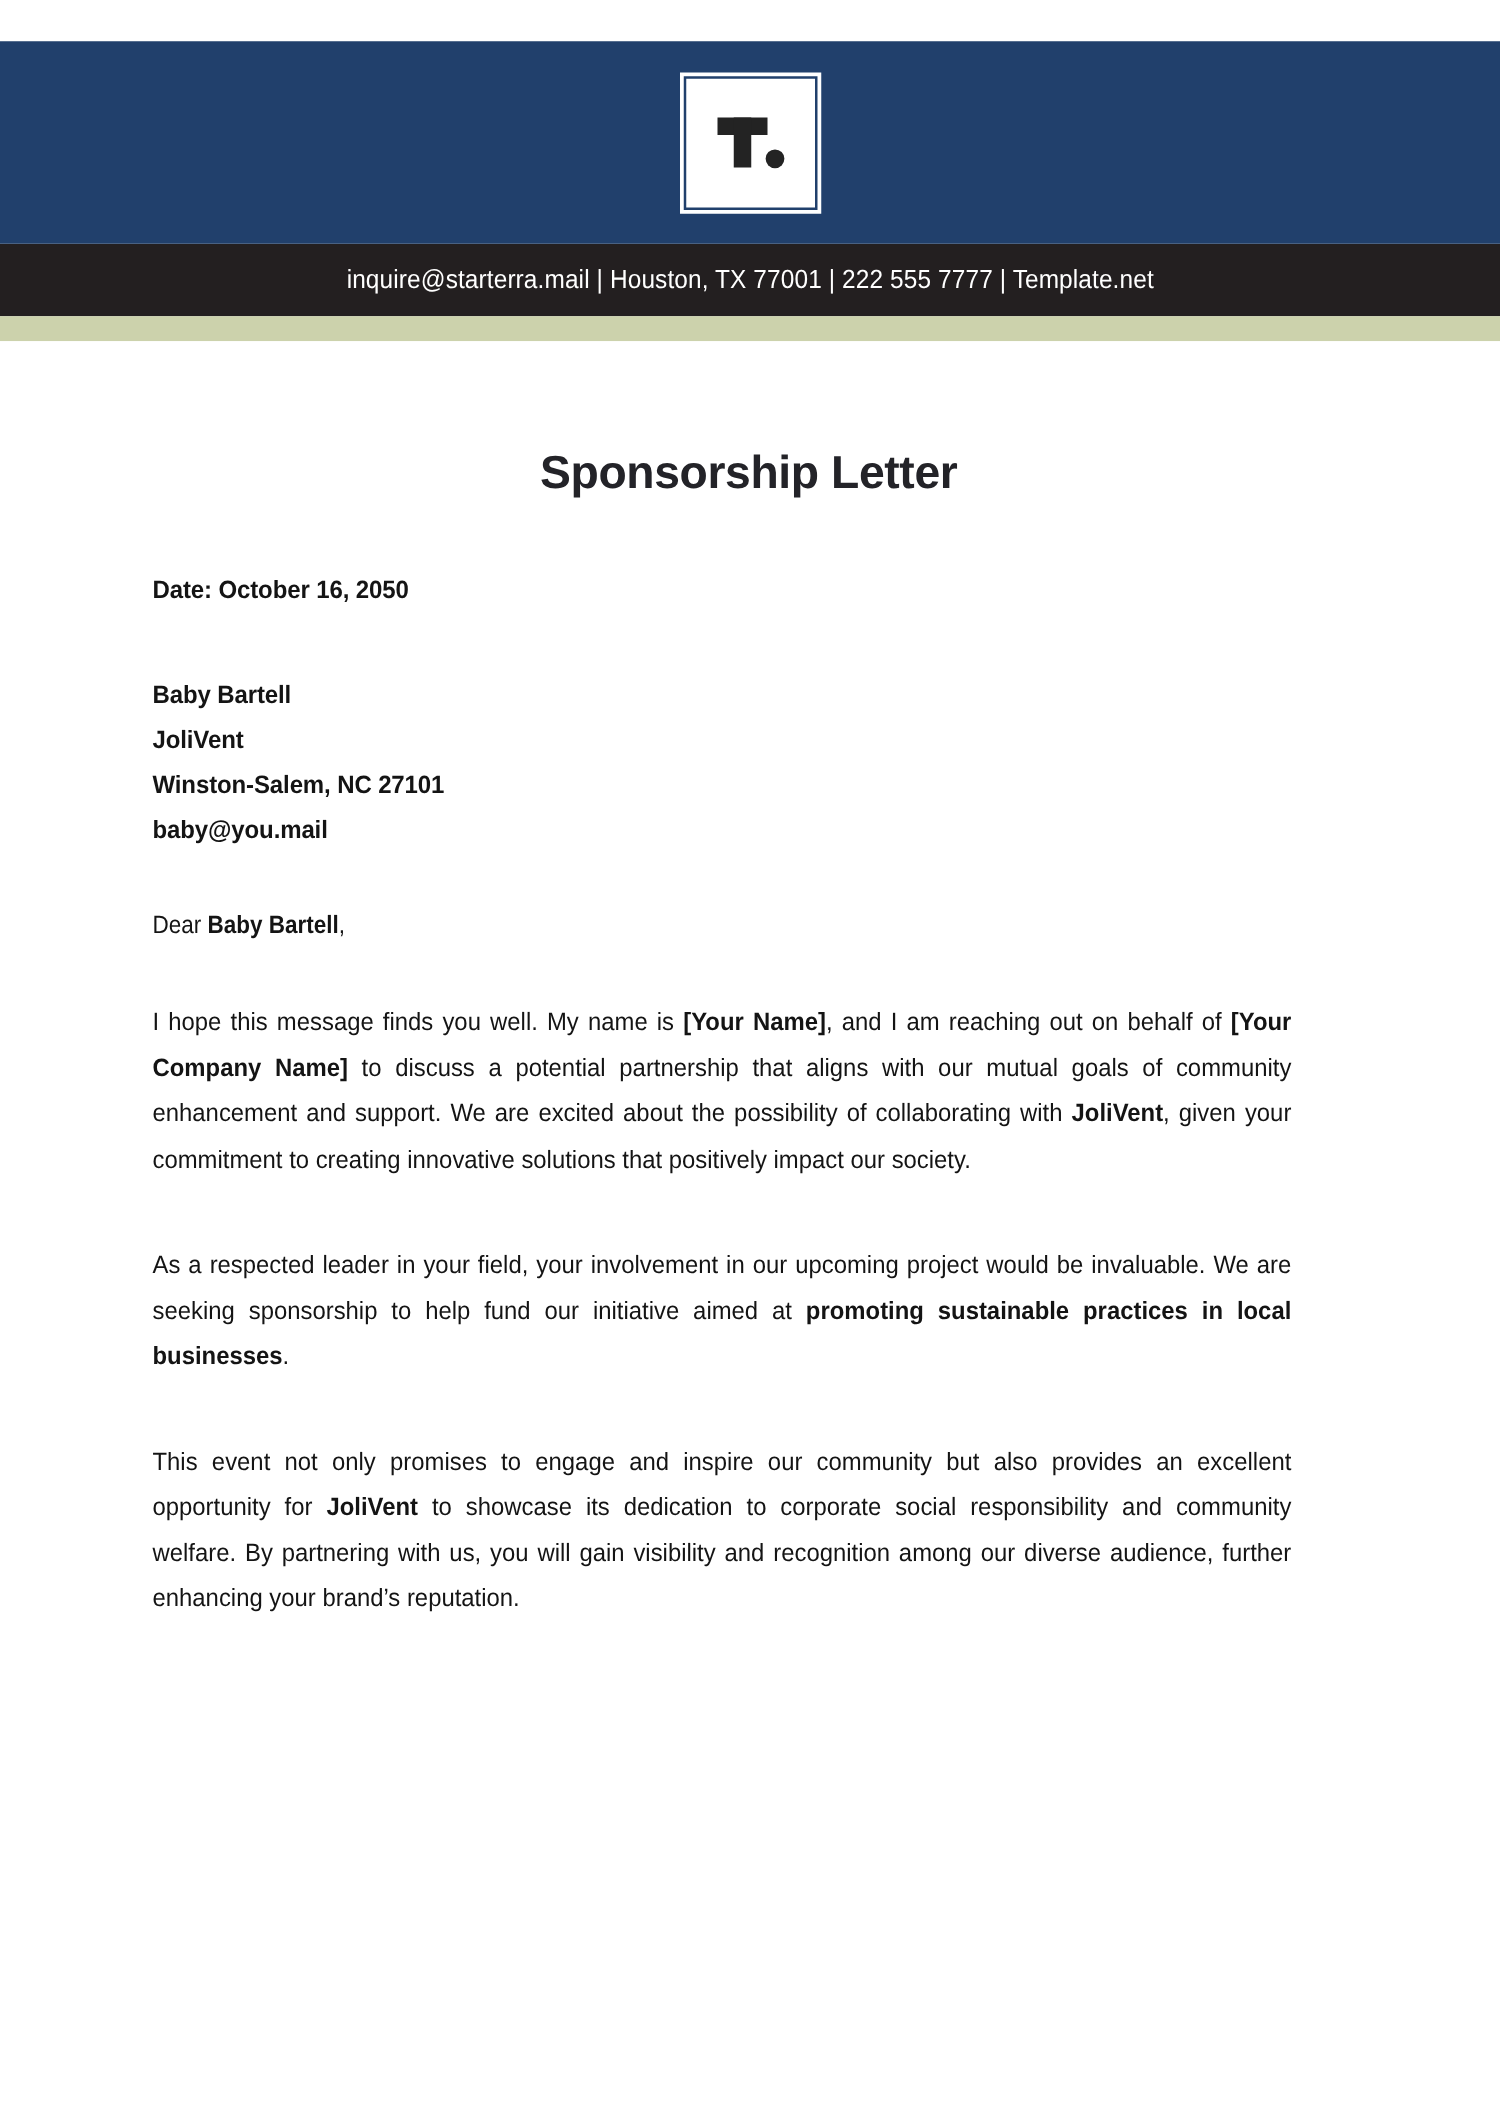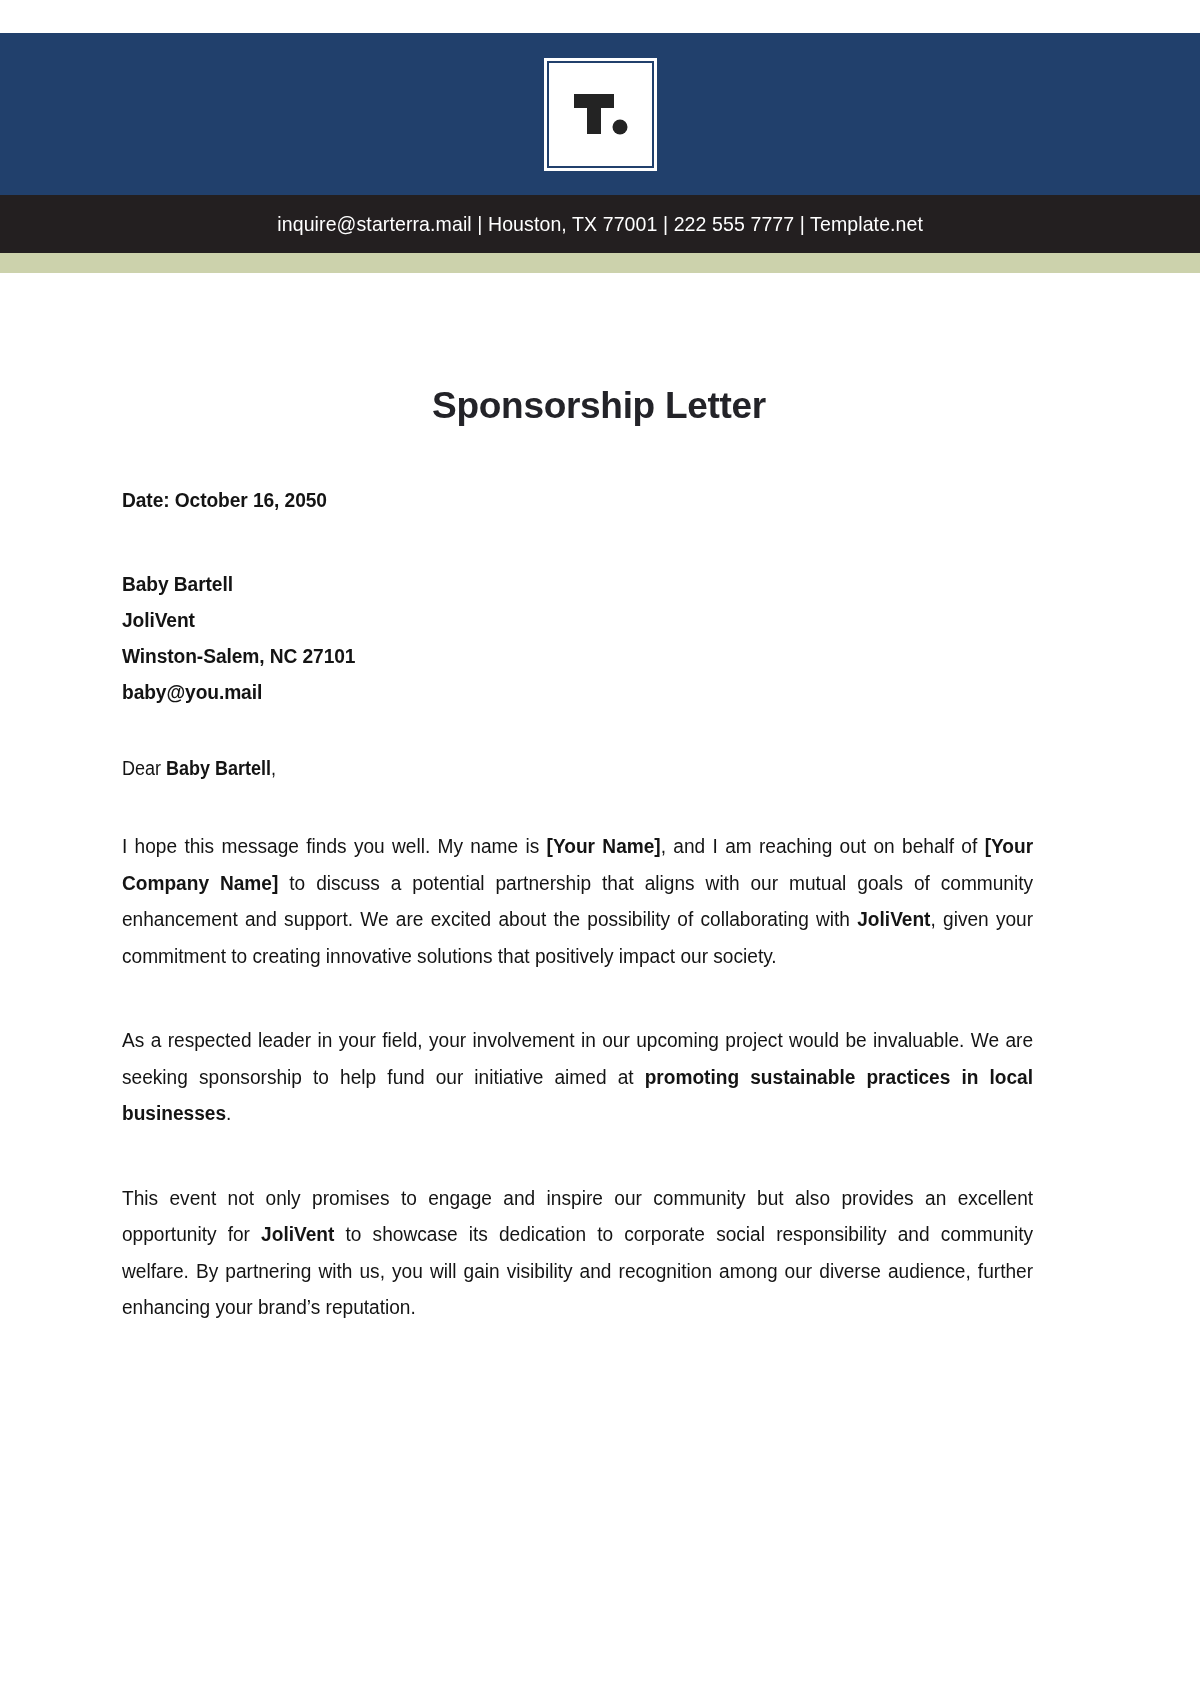--- a/index.html
+++ b/index.html
@@ -95,21 +95,21 @@
     padding: 0 124px 0 122px;
     position: relative;
   }
 
   .doc-title {
     text-align: center;
     font-size: 37px;
     font-weight: bold;
     color: #232328;
     letter-spacing: -0.3px;
-    margin-top: 112px;
+    margin-top: 84px;
     margin-bottom: 0;
   }
 
   .date-line {
     margin-top: 62px;
     font-size: 20px;
     font-weight: bold;
     color: #141414;
     letter-spacing: -0.1px;
     transform: scaleX(0.96);

